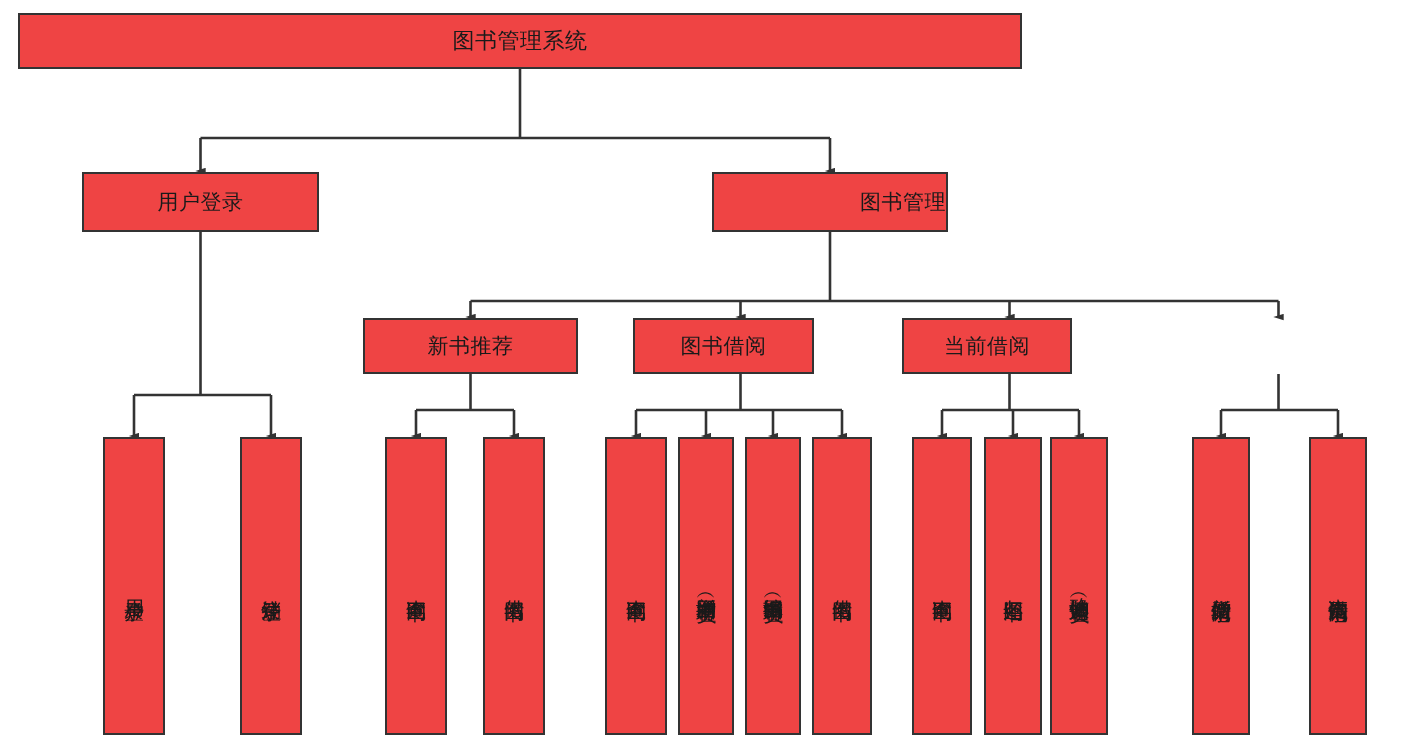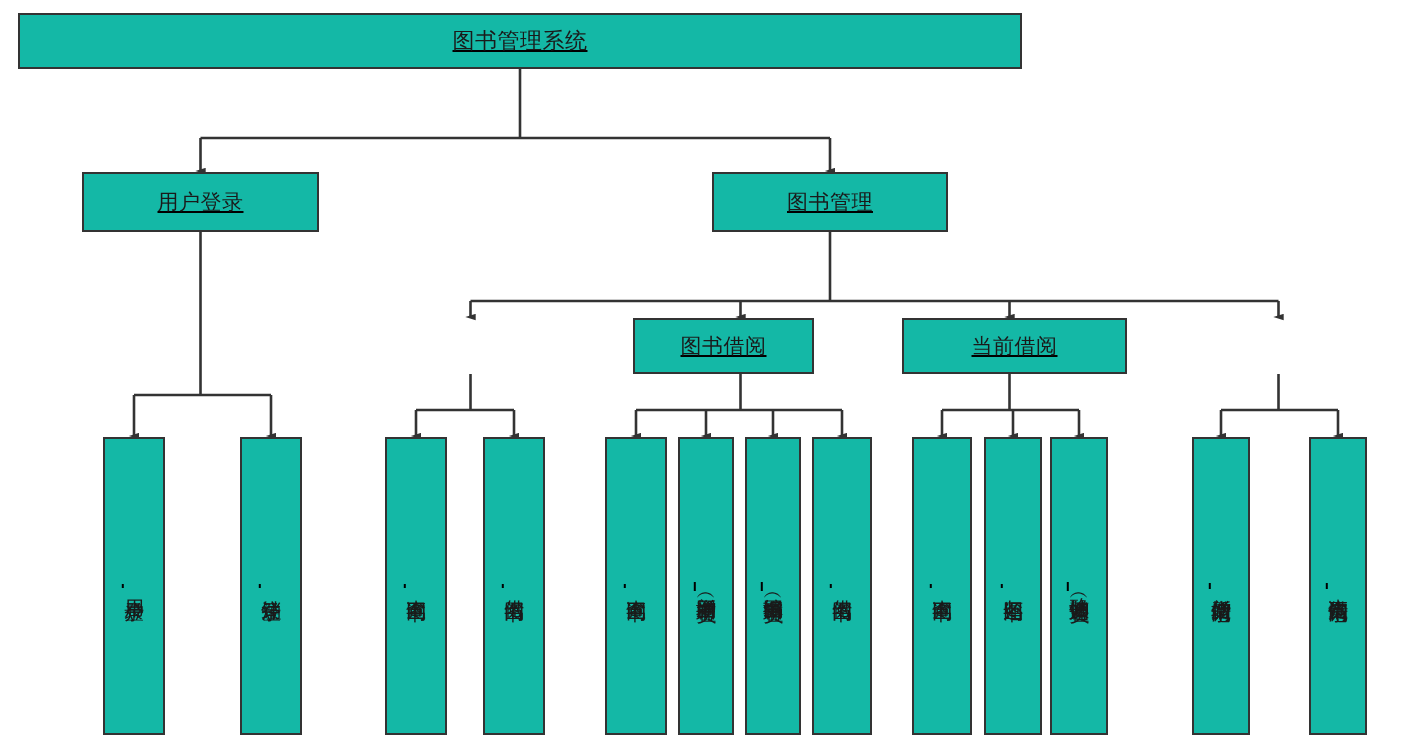--- a/index.html
+++ b/index.html
@@ -22,26 +22,25 @@
     position: absolute;
     left: 0;
     top: 0;
     width: 1405px;
     height: 747px;
   }
   .node-box {
     position: absolute;
     box-sizing: border-box;
     border: 2px solid #333333;
-    background: #14b8a6;
+    background: #ef4444;
     display: flex;
     align-items: center;
     justify-content: center;
     overflow: hidden;
-    text-decoration: underline;
   }
   .node-label-h {
     font-size: 21px;
     color: #1a1a1a;
     line-height: 1.1;
     white-space: nowrap;
     letter-spacing: 0.5px;
   }
   .node-label-v {
     font-size: 20px;
@@ -113,28 +112,31 @@
       </g>
   </svg>
 
   <div class="node-box node-root" style="left: 18px; top: 13px; width: 1004px; height: 56px;">
     <span class="node-label-h">图书管理系统</span>
   </div>
 
   <div class="node-box" style="left: 82px; top: 172px; width: 237px; height: 60px;">
     <span class="node-label-h">用户登录</span>
   </div>
-  <div class="node-box" style="left: 712px; top: 172px; width: 236px; height: 60px;">
+  <div class="node-box" style="left: 712px; top: 172px; width: 236px; height: 60px; justify-content: flex-end;">
     <span class="node-label-h">图书管理</span>
   </div>
 
+  <div class="node-box" style="left: 363px; top: 318px; width: 215px; height: 56px;">
+    <span class="node-label-h">新书推荐</span>
+  </div>
   <div class="node-box" style="left: 633px; top: 318px; width: 181px; height: 56px;">
     <span class="node-label-h">图书借阅</span>
   </div>
-  <div class="node-box" style="left: 902px; top: 318px; width: 225px; height: 56px;">
+  <div class="node-box" style="left: 902px; top: 318px; width: 170px; height: 56px;">
     <span class="node-label-h">当前借阅</span>
   </div>
 
   <div class="node-box" style="left: 103px; top: 437px; width: 62px; height: 298px;">
     <span class="node-label-v">用户登录</span>
   </div>
   <div class="node-box" style="left: 240px; top: 437px; width: 62px; height: 298px;">
     <span class="node-label-v">注销登录</span>
   </div>
   <div class="node-box" style="left: 385px; top: 437px; width: 62px; height: 298px;">

